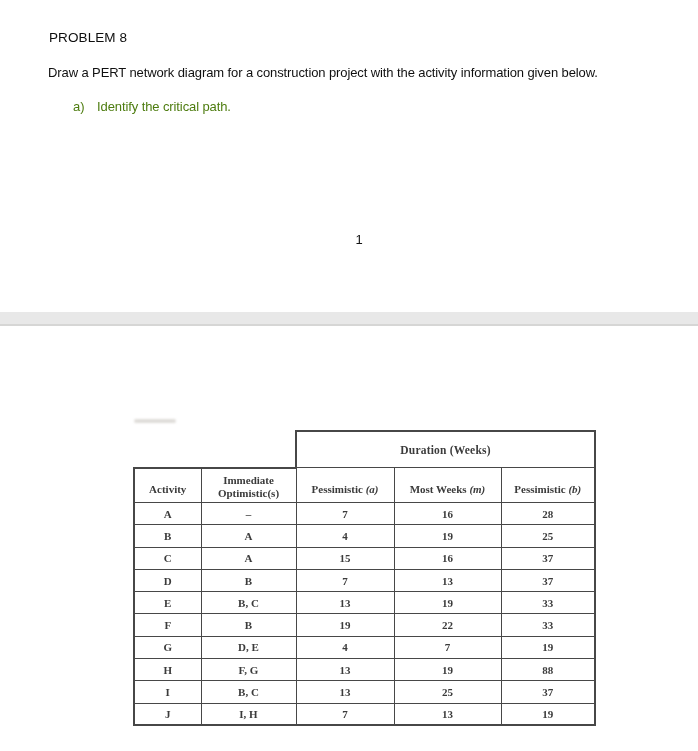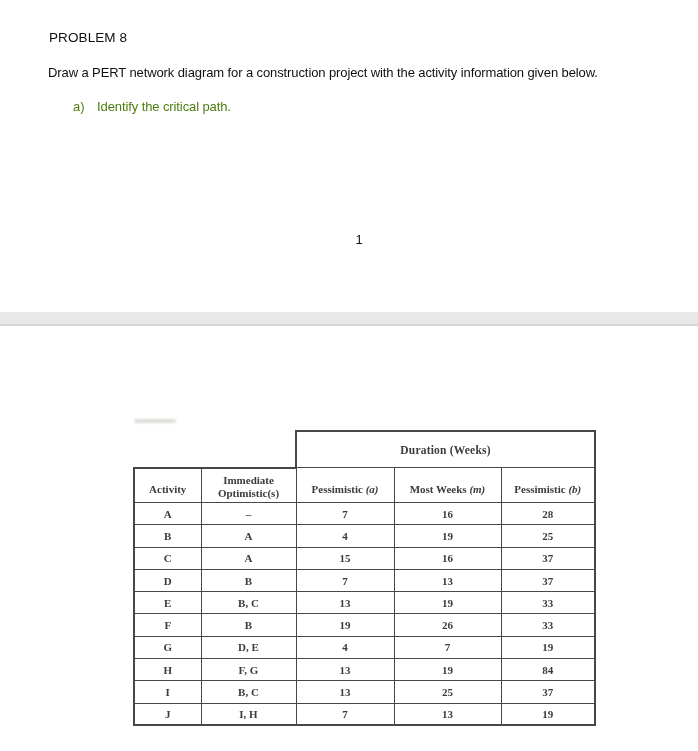--- a/index.html
+++ b/index.html
@@ -213,36 +213,36 @@
           <td class="e-left">E</td>
           <td>B, C</td>
           <td>13</td>
           <td>19</td>
           <td class="e-right">33</td>
         </tr>
         <tr class="r-data">
           <td class="e-left">F</td>
           <td>B</td>
           <td>19</td>
-          <td>26</td>
+          <td>22</td>
           <td class="e-right">33</td>
         </tr>
         <tr class="r-data">
           <td class="e-left">G</td>
           <td>D, E</td>
           <td>4</td>
           <td>7</td>
           <td class="e-right">19</td>
         </tr>
         <tr class="r-data">
           <td class="e-left">H</td>
           <td>F, G</td>
           <td>13</td>
           <td>19</td>
-          <td class="e-right">84</td>
+          <td class="e-right">88</td>
         </tr>
         <tr class="r-data">
           <td class="e-left">I</td>
           <td>B, C</td>
           <td>13</td>
           <td>25</td>
           <td class="e-right">37</td>
         </tr>
         <tr class="r-data">
           <td class="e-left">J</td>

